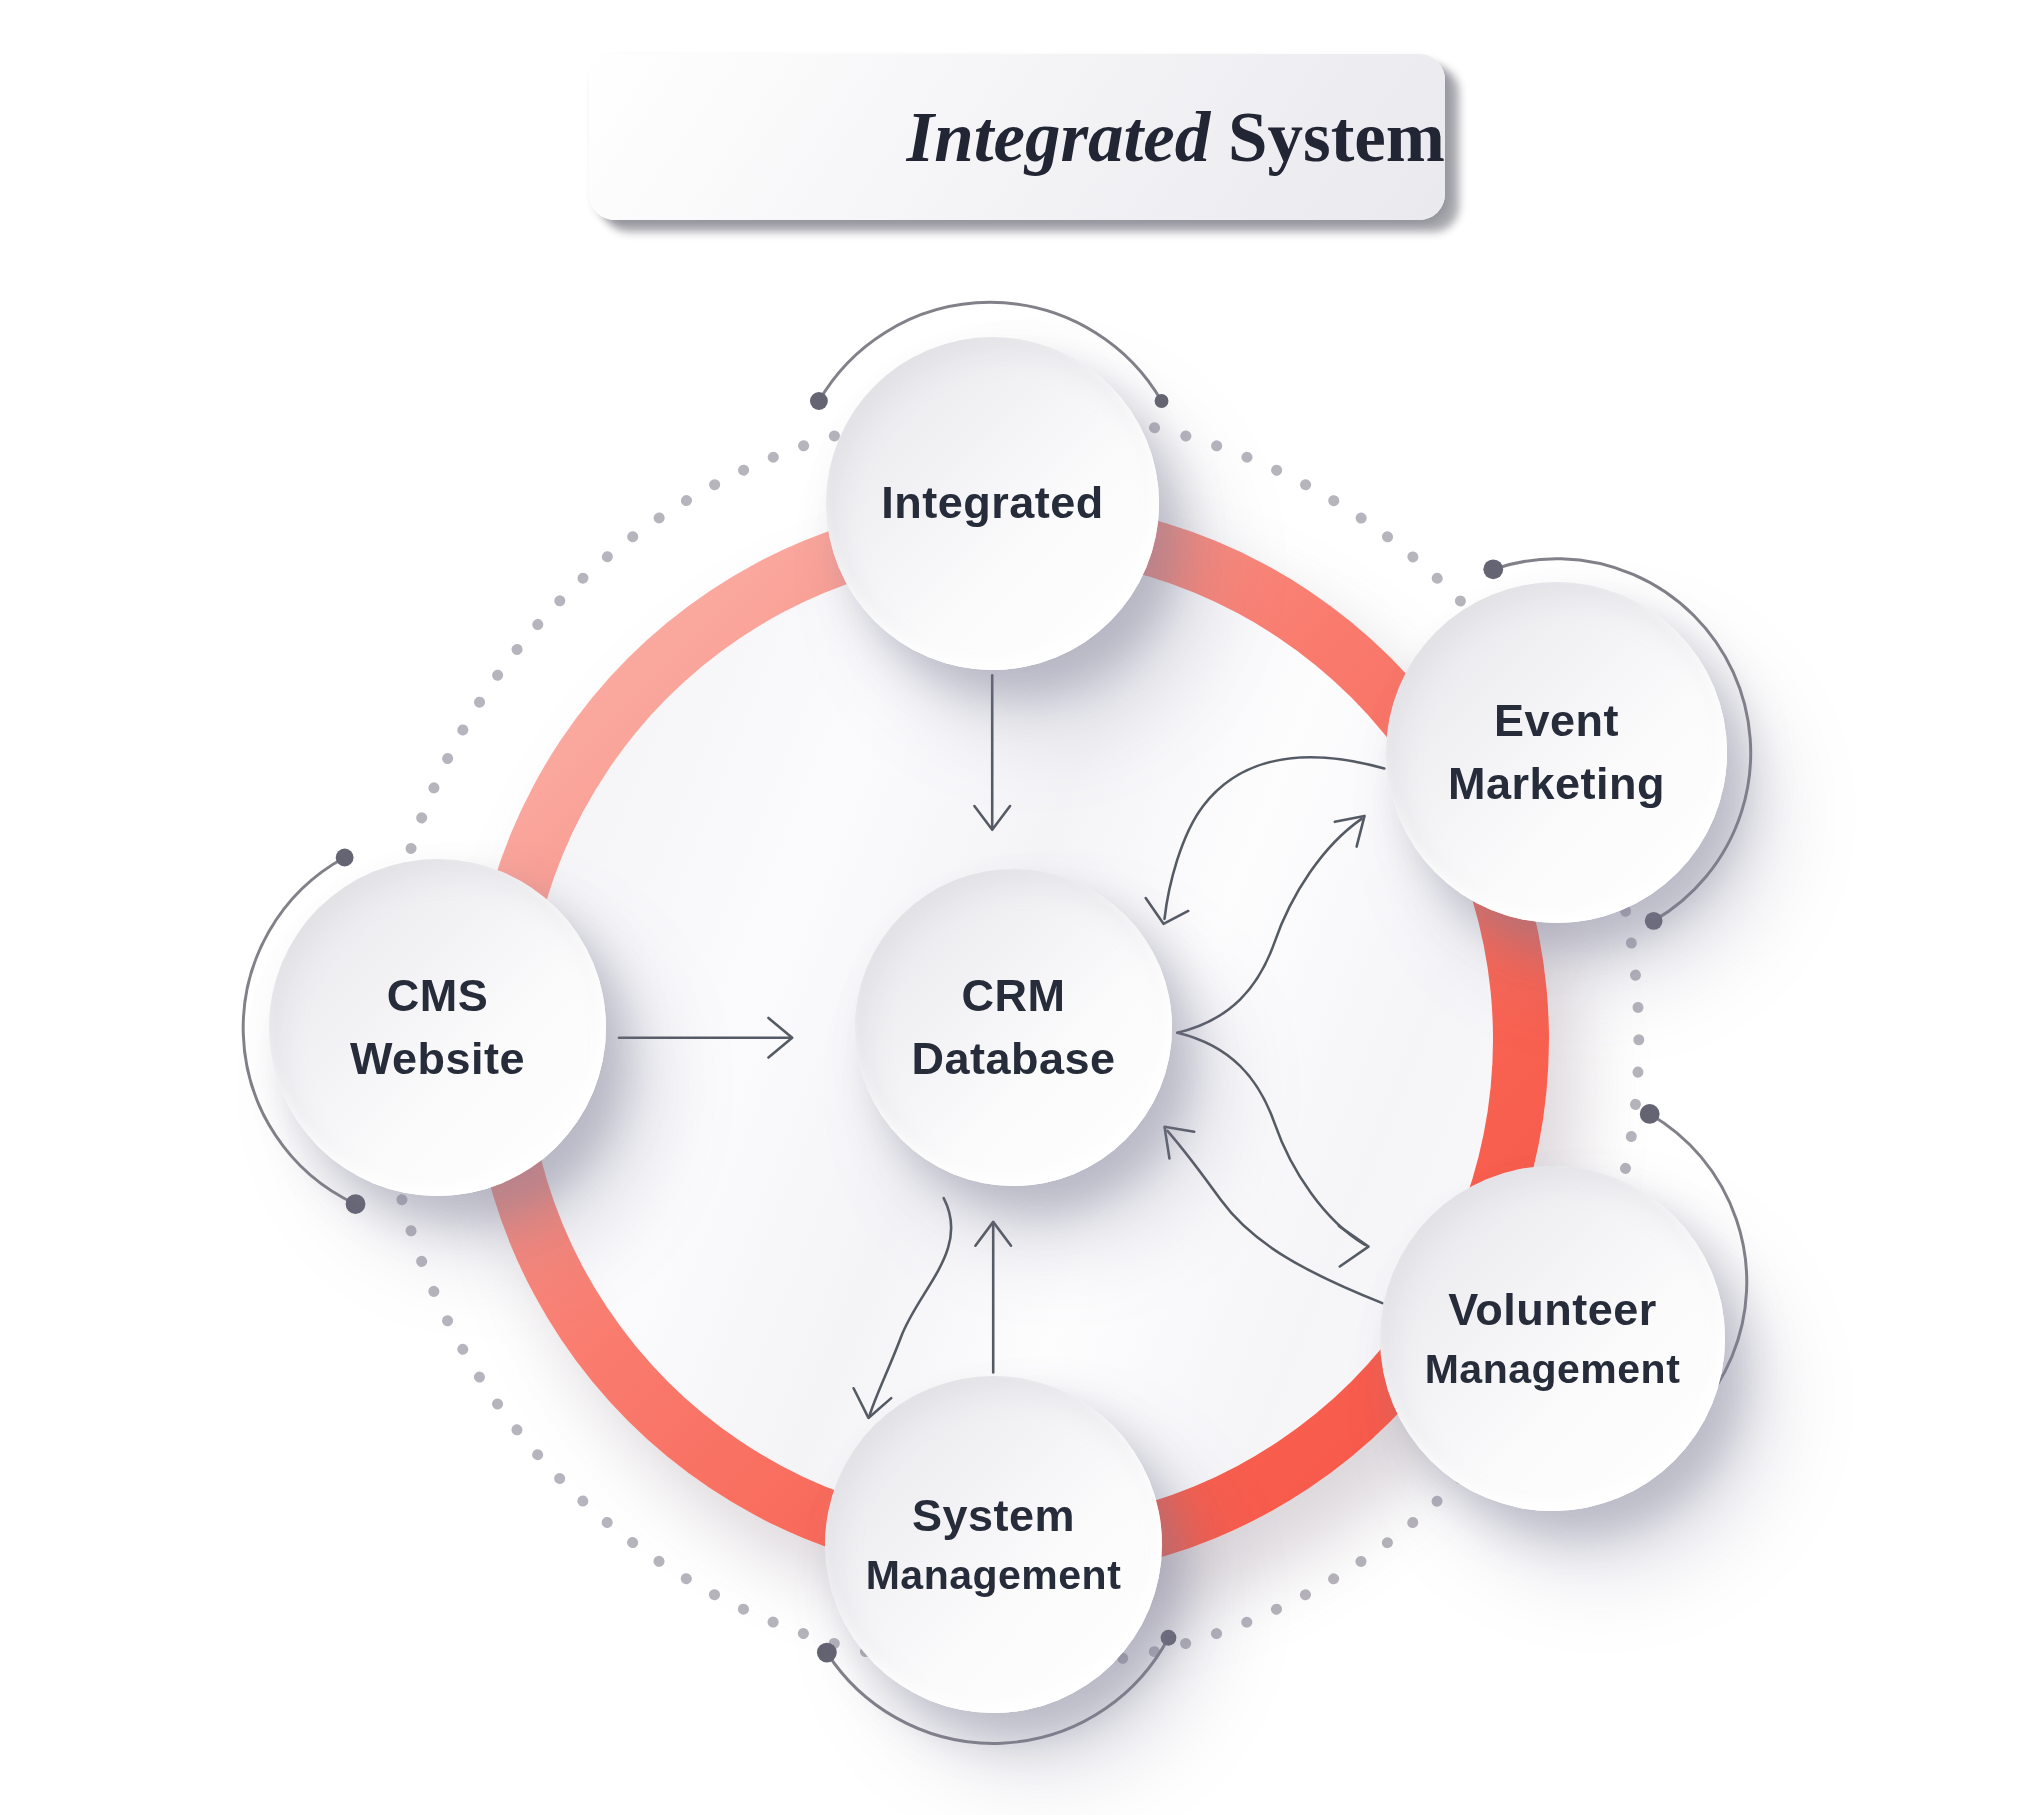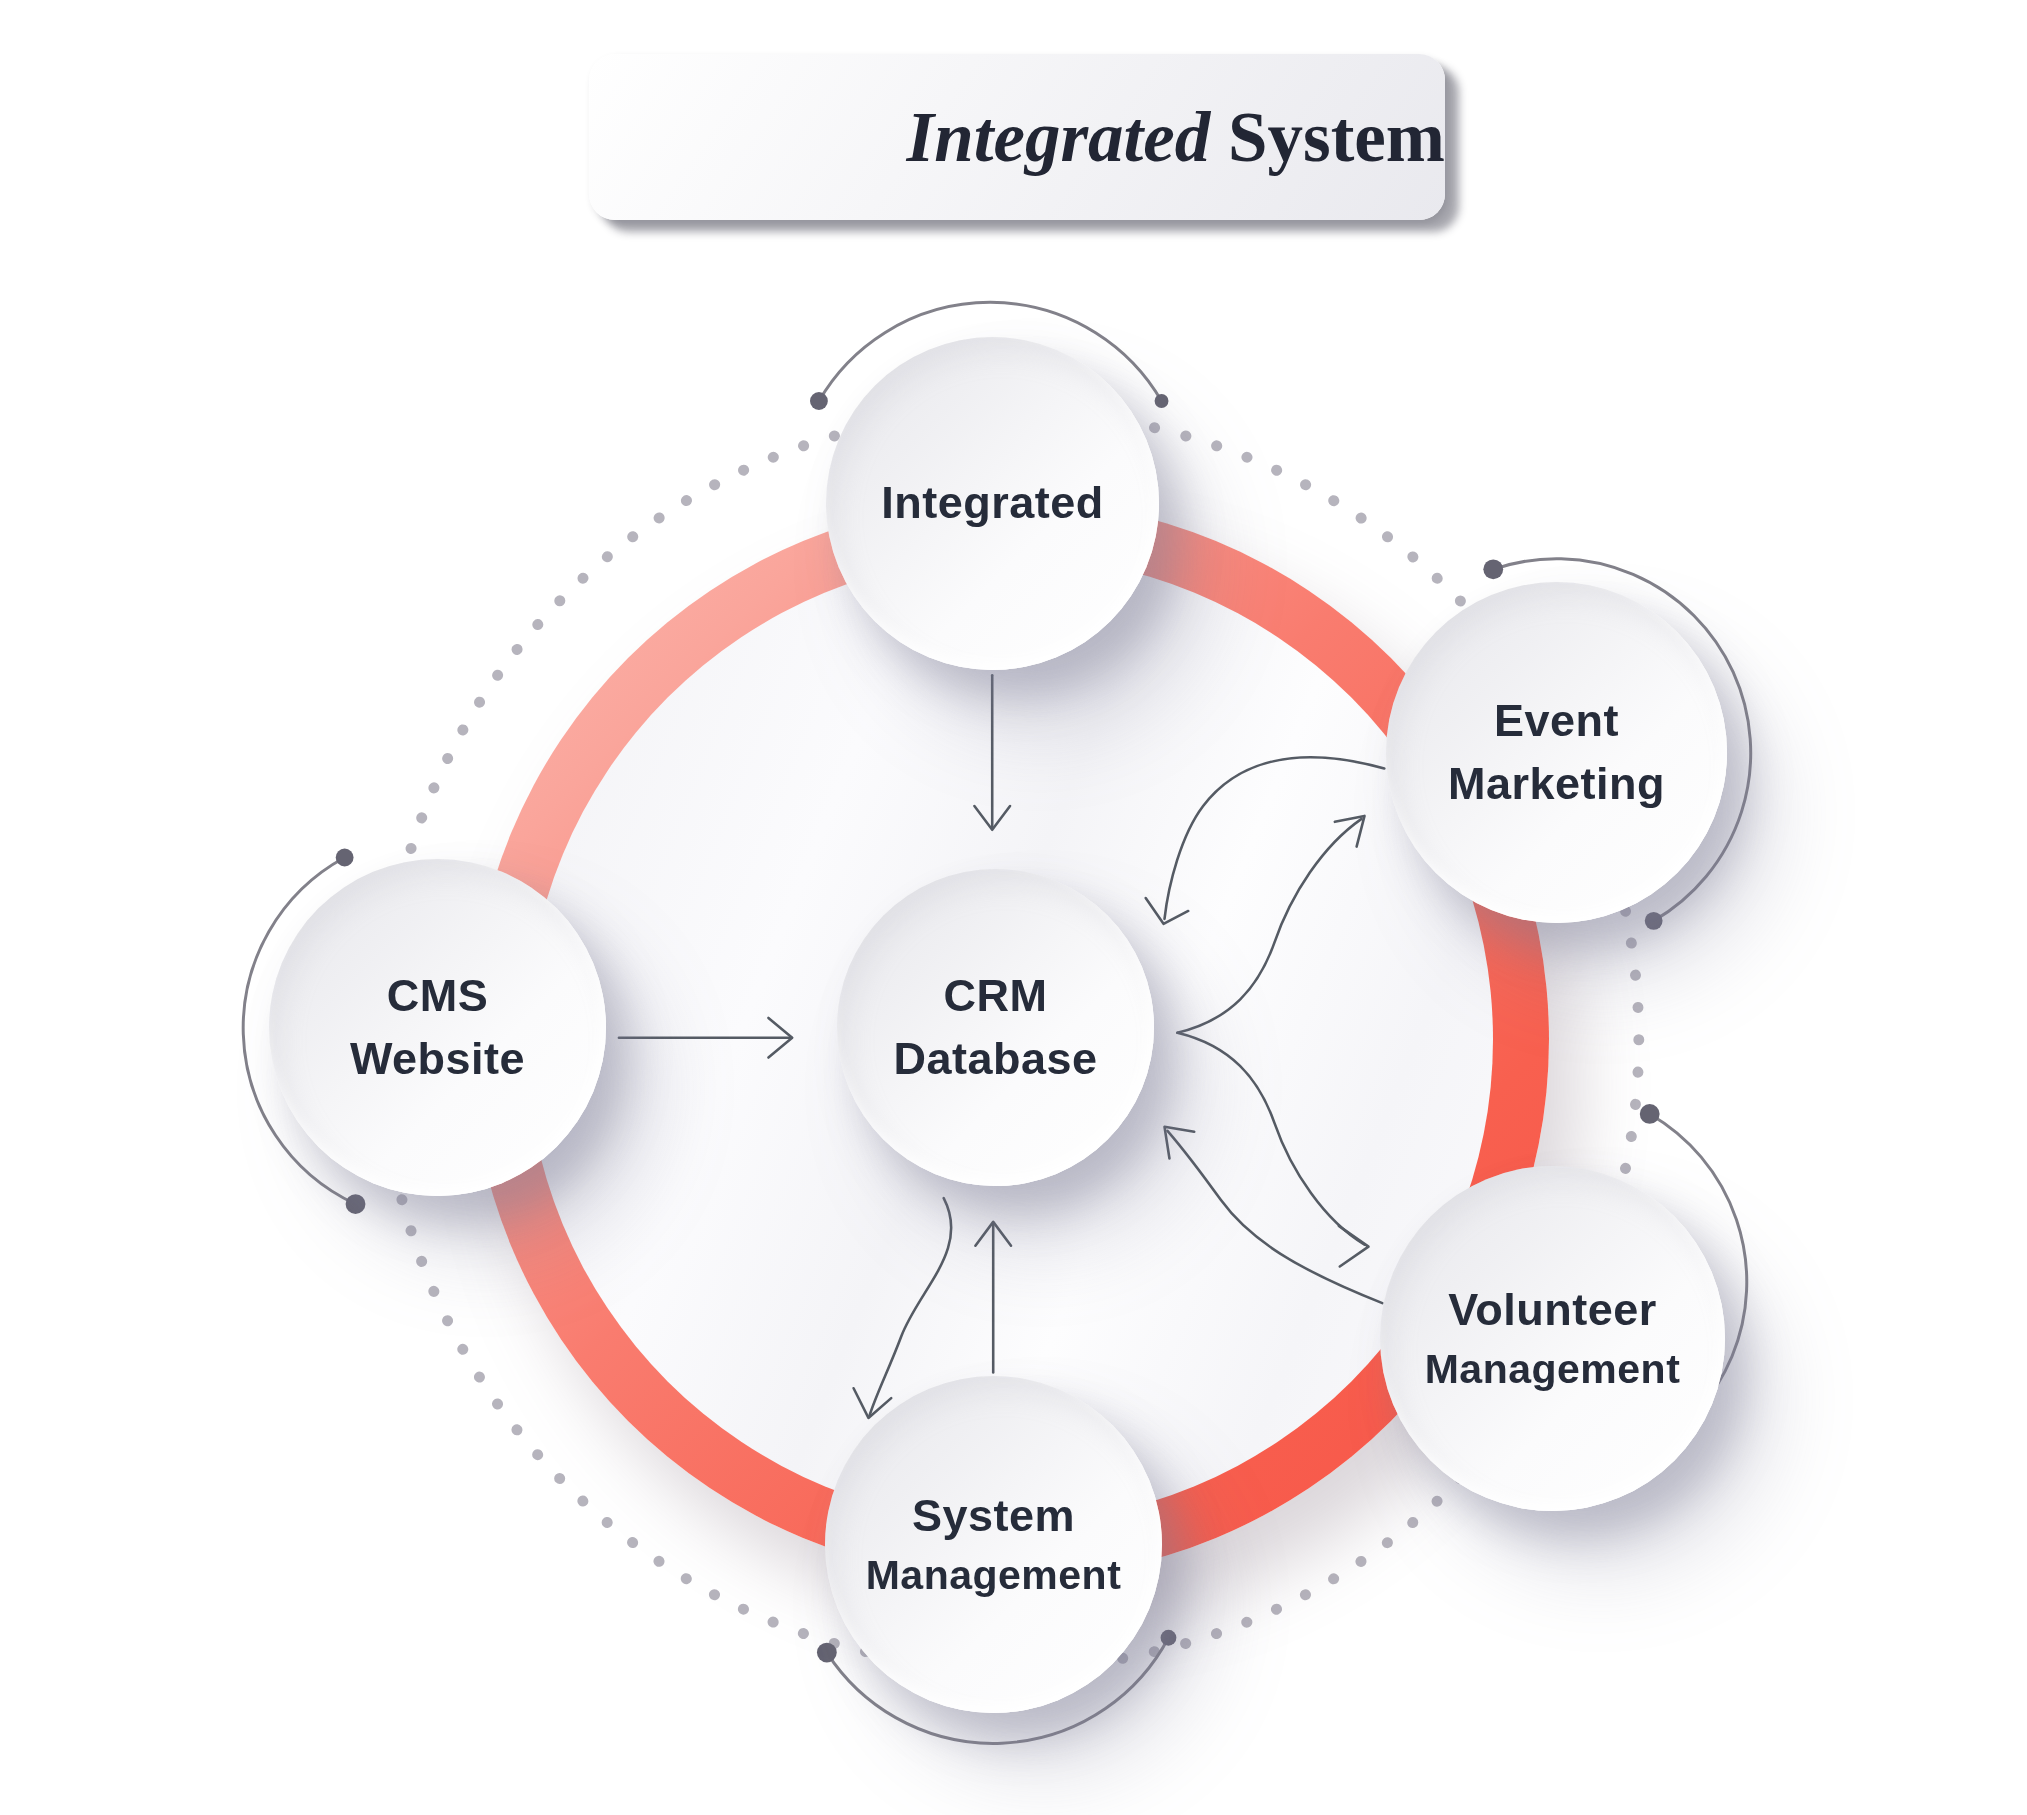--- a/index.html
+++ b/index.html
@@ -147,21 +147,21 @@
     </div>
   </div>
 
   <div class="node" style="left:269px;top:859px;width:337px;height:337px">
     <div class="node-label">
       <span>CMS</span>
       <span>Website</span>
     </div>
   </div>
 
-  <div class="node" style="left:837px;top:869px;width:317px;height:317px">
+  <div class="node" style="left:855px;top:869px;width:317px;height:317px">
     <div class="node-label">
       <span>CRM</span>
       <span>Database</span>
     </div>
   </div>
 
   <div class="title-box">
     <span class="title-emph">Integrated</span><span class="title-rest"> System</span>
   </div>
 

